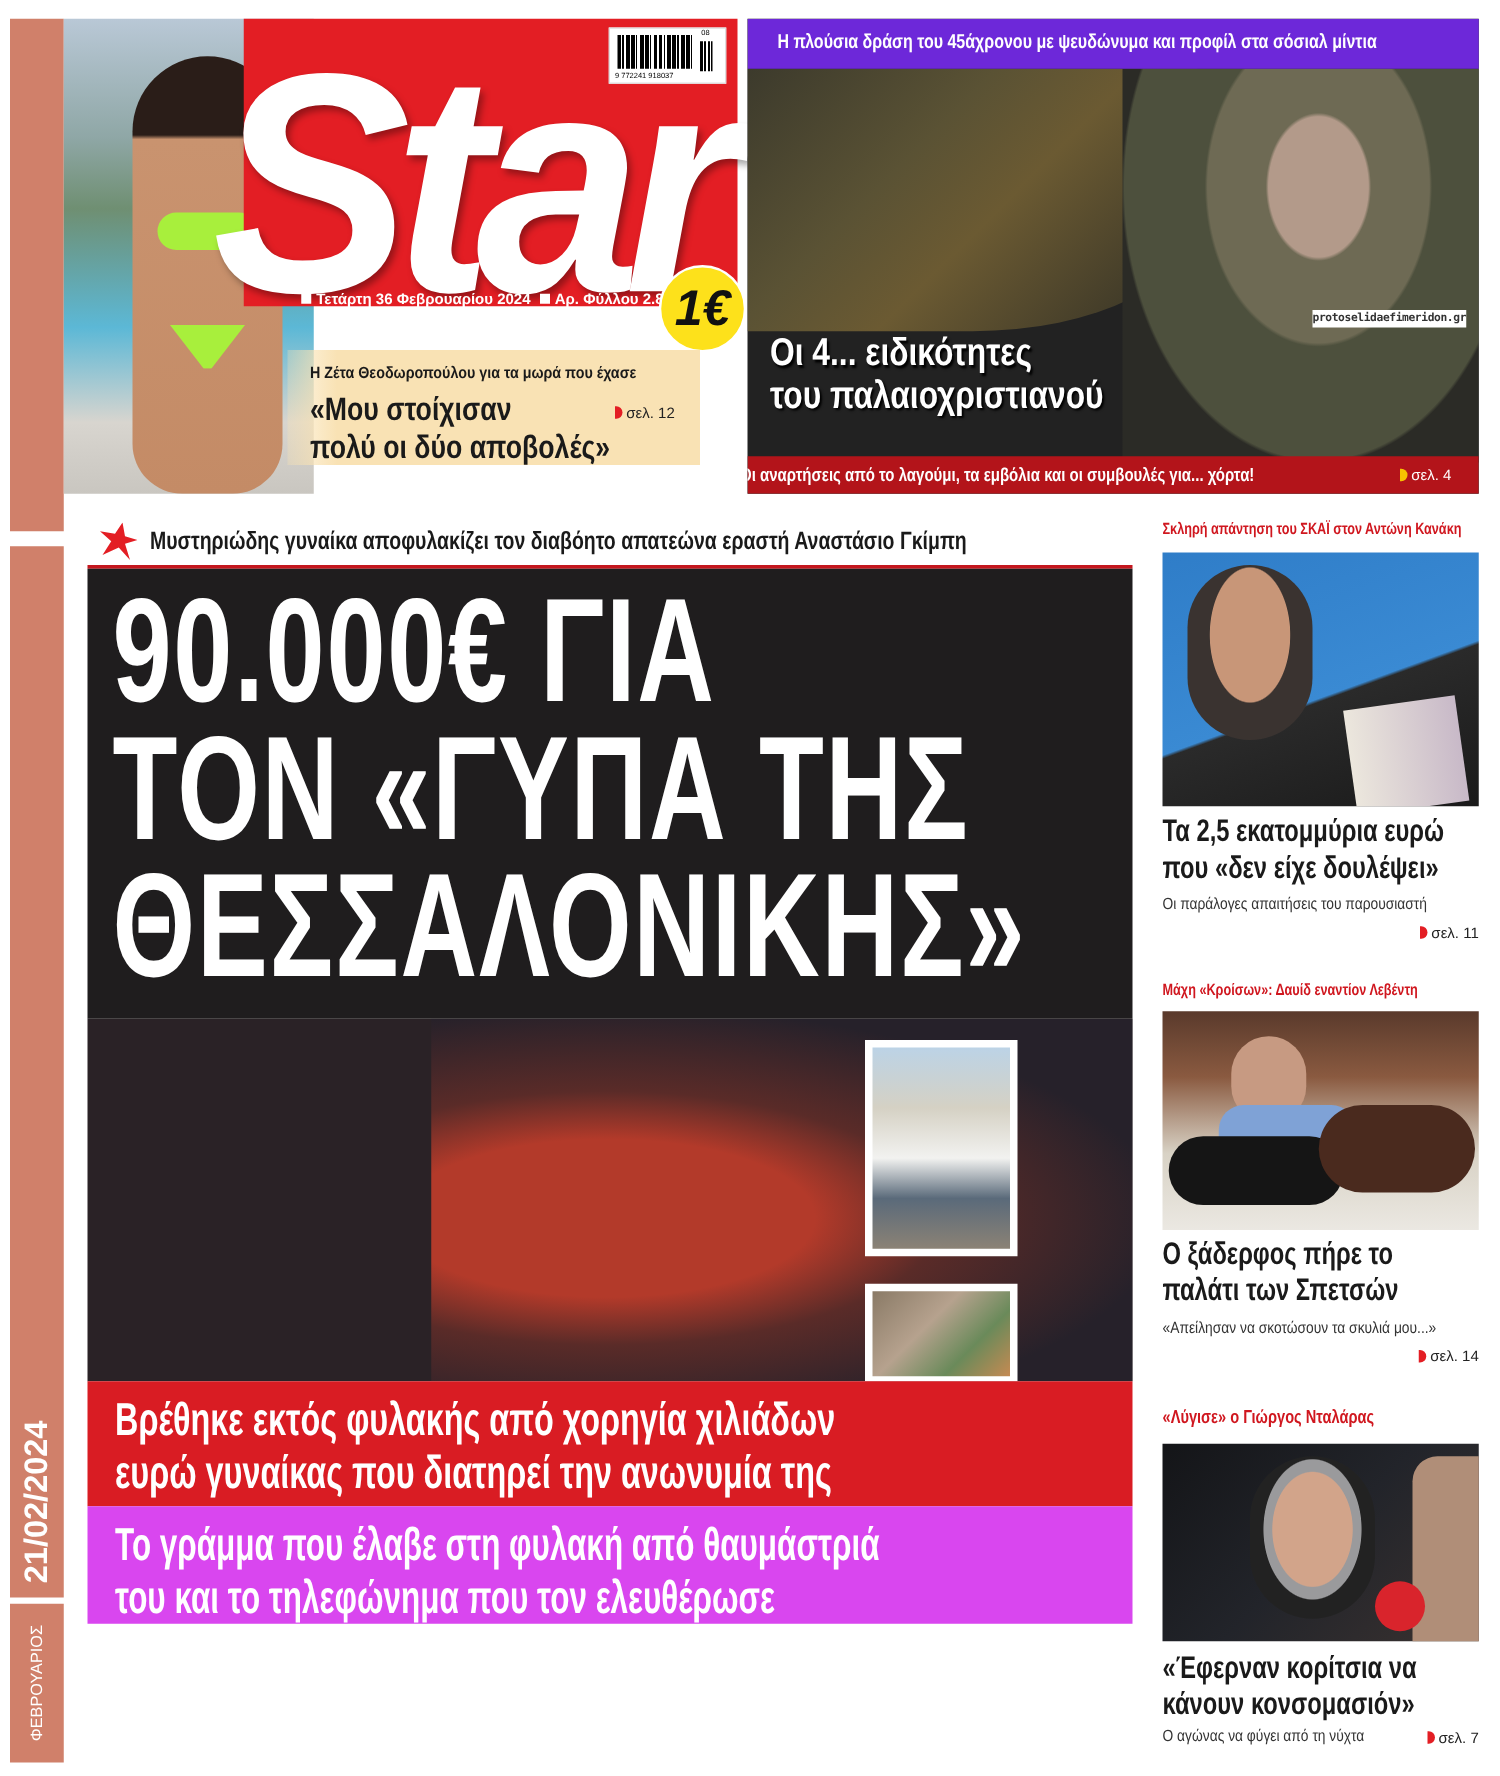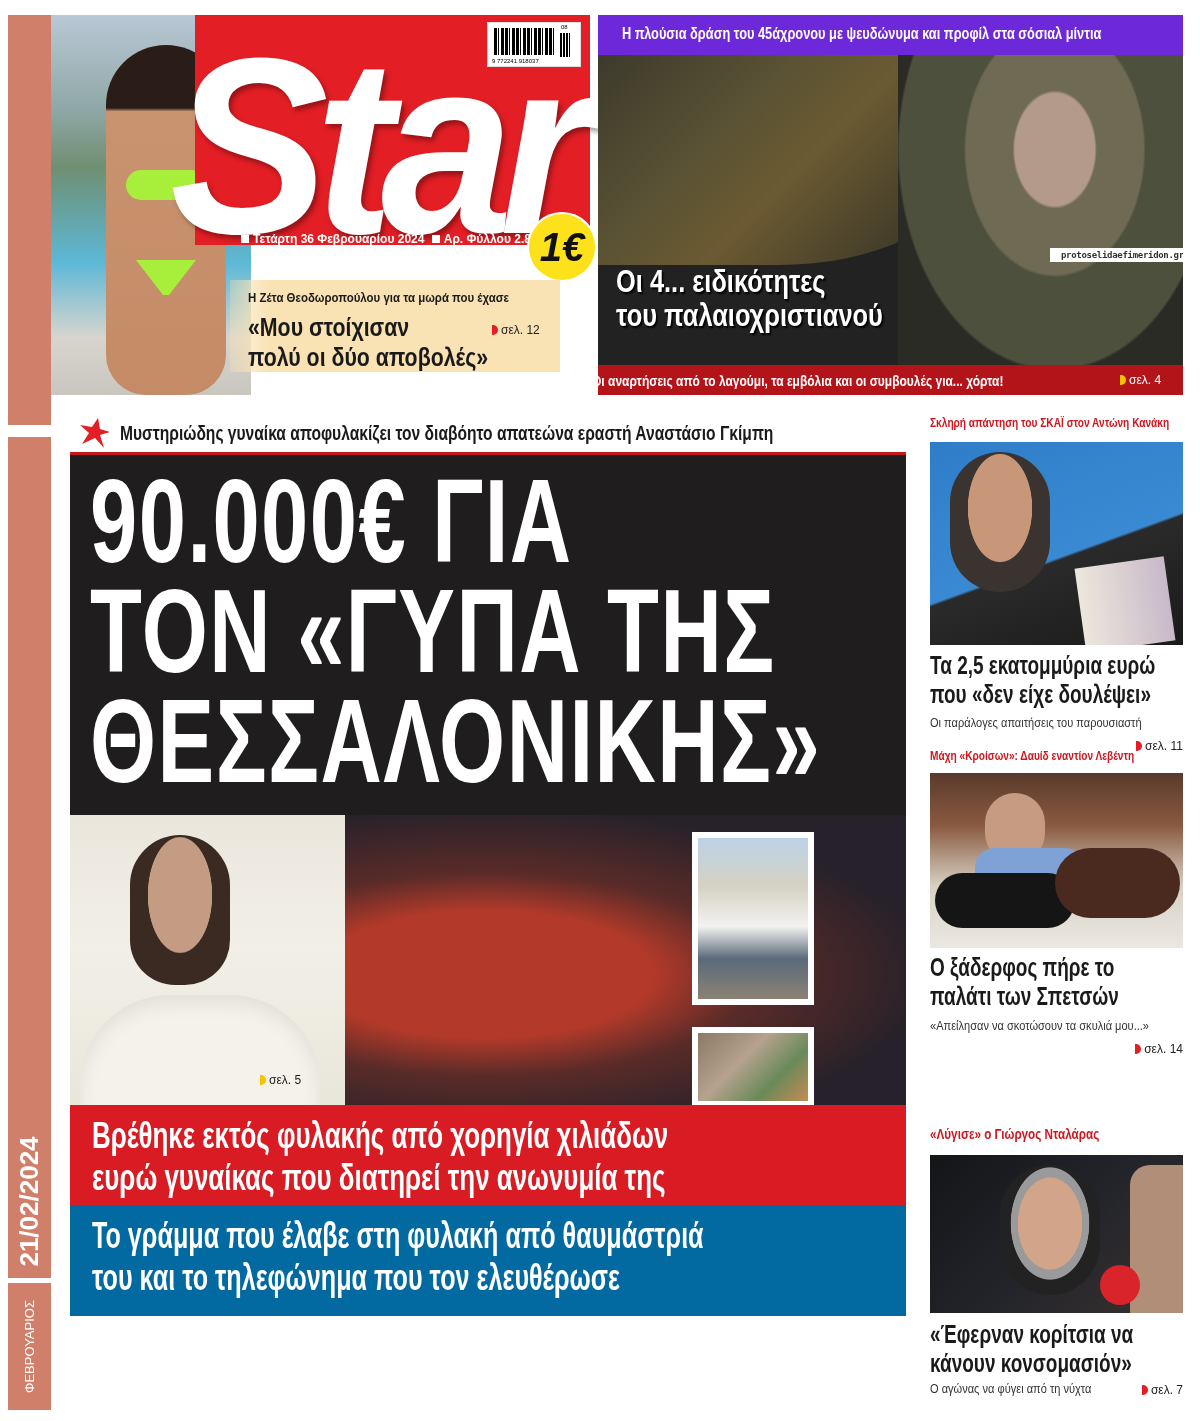--- a/index.html
+++ b/index.html
@@ -35,21 +35,21 @@
     .pg .dot { display: inline-block; width: 6px; height: 10px; border-radius: 0 6px 6px 0; background: #e31e24; margin-right: 3px; vertical-align: -1px; }
     .pg b { font-weight: normal; }
     .pg.y .dot { background: #f7c200; }
 
     
     .tr { position: absolute; left: 598px; top: 15px; width: 585px; height: 380px; background: #222; overflow: hidden; }
     .tr .bar-top { position: absolute; left: 0; top: 0; width: 650px; height: 40px; background: #6d28d9; }
     .tr .bar-top span { position: absolute; left: 24px; top: 10px; color: #fff; font-weight: bold; font-size: 16px; white-space: nowrap; transform: scaleX(0.8); transform-origin: left top; }
     .tr .photo1 { position: absolute; left: 0; top: 40px; width: 360px; height: 210px; background: linear-gradient(135deg, #3c3a2c 0%, #5a5234 35%, #6b5a32 55%, #2f2e25 100%); border-radius: 0 0 180px 0 / 0 0 90px 0; }
     .tr .photo2 { position: absolute; left: 300px; top: 40px; width: 285px; height: 315px; background: radial-gradient(ellipse at 55% 30%, #b39a8a 0 18%, #6e6a54 19% 40%, #4d503d 41% 70%, #2b2b26 71%); }
-    .tr .credit { position: absolute; left: 452px; top: 233px; background: #fff; color: #333; font-size: 9px; font-weight: bold; padding: 2px 11px; font-family: "DejaVu Sans Mono", monospace; letter-spacing: -0.3px; }
+    .tr .credit { position: absolute; left: 452px; top: 233px; background: #fff; color: #333; font-size: 9px; font-weight: bold; padding: 2px 0; font-family: "DejaVu Sans Mono", monospace; letter-spacing: -0.3px; }
     .tr .head { position: absolute; left: 18px; top: 250px; color: #fff; font-weight: bold; font-size: 31px; line-height: 34px; white-space: nowrap; transform: scaleX(0.82); transform-origin: left top; text-shadow: 2px 2px 2px #000; }
     .tr .bar-bot { position: absolute; left: 0; top: 350px; width: 585px; height: 30px; background: #b3141a; }
     .tr .bar-bot .t { position: absolute; left: -6px; top: 7px; color: #fff; font-weight: bold; font-size: 15px; white-space: nowrap; transform: scaleX(0.8); transform-origin: left top; }
     .tr .bar-bot .pg { position: absolute; left: 522px; top: 8px; color: #fff; }
 
     
     .kicker-main { position: absolute; left: 80px; top: 418px; height: 30px; width: 826px; }
     .star { position: absolute; left: 0; top: 0; width: 30px; height: 30px; }
     .kicker-main .t { position: absolute; left: 40px; top: 4px; font-size: 20px; font-weight: bold; color: #1a1a1a; white-space: nowrap; transform: scaleX(0.78); transform-origin: left top; }
     .kicker-line { position: absolute; left: 70px; top: 452px; width: 836px; height: 3px; background: #c4171e; }
@@ -63,21 +63,21 @@
     .bar { position: absolute; left: 275px; top: 0; width: 561px; height: 290px; background: radial-gradient(ellipse at 25% 55%, #b33a2a 0 28%, #5a2b28 45%, #26212a 75%); }
     .frame { position: absolute; background: #fff; padding: 6px; }
     .frame .in { width: 100%; height: 100%; }
     .f1 { left: 622px; top: 17px; width: 122px; height: 173px; }
     .f1 .in { background: linear-gradient(180deg, #bcd3e6 0%, #d5d1c4 30%, #f2f2f0 55%, #5a6a7a 75%, #8b8275 100%); }
     .f2 { left: 622px; top: 212px; width: 122px; height: 80px; }
     .f2 .in { background: linear-gradient(135deg, #8a7a66 0%, #b6a28e 40%, #6a8a5a 70%, #c58a52 100%); }
 
     .redbar { position: absolute; left: 70px; top: 1105px; width: 836px; height: 100px; background: #d91c23; }
     .redbar .t { position: absolute; left: 22px; top: 10px; color: #fff; font-weight: bold; font-size: 37px; line-height: 42px; white-space: nowrap; transform: scaleX(0.7); transform-origin: left top; }
-    .blackbar { position: absolute; left: 70px; top: 1205px; width: 836px; height: 111px; background: #0369a1; }
+    .blackbar { position: absolute; left: 70px; top: 1205px; width: 836px; height: 94px; background: #d946ef; }
     .blackbar .t { position: absolute; left: 22px; top: 10px; color: #fff; font-weight: bold; font-size: 37px; line-height: 42px; white-space: nowrap; transform: scaleX(0.68); transform-origin: left top; }
 
     
     .rc { position: absolute; left: 930px; width: 253px; }
     .rc .kick { position: absolute; left: 0; font-size: 13px; font-weight: bold; color: #d0171f; white-space: nowrap; transform: scaleX(0.78); transform-origin: left top; }
     .rc .head { position: absolute; left: 0; font-size: 25px; line-height: 29px; font-weight: bold; color: #1a1a1a; white-space: nowrap; transform: scaleX(0.76); transform-origin: left top; }
     .rc .sub { position: absolute; left: 0; font-size: 13px; color: #333; white-space: nowrap; transform: scaleX(0.85); transform-origin: left top; }
     .rc .pg { position: absolute; right: 0; }
     .rcimg { position: absolute; left: 0; width: 253px; }
   </style>
@@ -150,25 +150,20 @@
 </div>
 <div class="kicker-line"></div>
 <div class="mainbox"></div>
 <div class="mainhead">
   <div>90.000€ ΓΙΑ</div>
   <div>ΤΟΝ «ΓΥΠΑ ΤΗΣ</div>
   <div>ΘΕΣΣΑΛΟΝΙΚΗΣ»</div>
 </div>
 
 <div class="photos">
-  <div class="mug">
-    <div class="face"></div>
-    <div class="hoodie"></div>
-    <div class="pg"><span class="dot" style="background:#f7c200;"></span><span>σελ.</span> <b>5</b></div>
-  </div>
   <div class="bar"></div>
   <div class="frame f1">
       <div class="in"></div>
     </div>
   <div class="frame f2">
       <div class="in"></div>
     </div>
 </div>
 
 <div class="redbar">
@@ -191,21 +186,21 @@
     <div class="abs" style="left:150px;top:120px;width:90px;height:85px;background:linear-gradient(90deg,#ece7dd,#c8b9c8);transform:rotate(-8deg);"></div>
   </div>
   <div class="head" style="top:236px;">
     <div>Τα 2,5 εκατομμύρια ευρώ</div>
     <div>που «δεν είχε δουλέψει»</div>
   </div>
   <div class="sub" style="top:300px;">Οι παράλογες απαιτήσεις του παρουσιαστή</div>
   <div class="pg" style="top:324px;text-align:center;"><span class="dot"></span><span>σελ.</span> <b>11</b></div>
 </div>
 
-<div class="rc" style="top:748px;height:340px;">
+<div class="rc" style="top:784px;height:340px;">
   <div class="kick" style="top:0;">Μάχη «Κροίσων»: Δαυίδ εναντίον Λεβέντη</div>
   <div class="img rcimg" style="top:25px;height:175px;background:linear-gradient(180deg,#5a3a2c 0%,#8a5a40 30%,#d8d2c5 65%,#ebe8e2 100%);">
     <div class="abs" style="left:55px;top:20px;width:60px;height:70px;border-radius:30px;background:#c79a82;"></div>
     <div class="abs" style="left:45px;top:75px;width:110px;height:50px;border-radius:20px;background:#7fa2d6;"></div>
     <div class="abs" style="left:5px;top:100px;width:140px;height:55px;border-radius:30px;background:#151515;"></div>
     <div class="abs" style="left:125px;top:75px;width:125px;height:70px;border-radius:35px;background:#4a2a1e;"></div>
   </div>
   <div class="head" style="top:205px;">
     <div>Ο ξάδερφος πήρε το</div>
     <div>παλάτι των Σπετσών</div>

